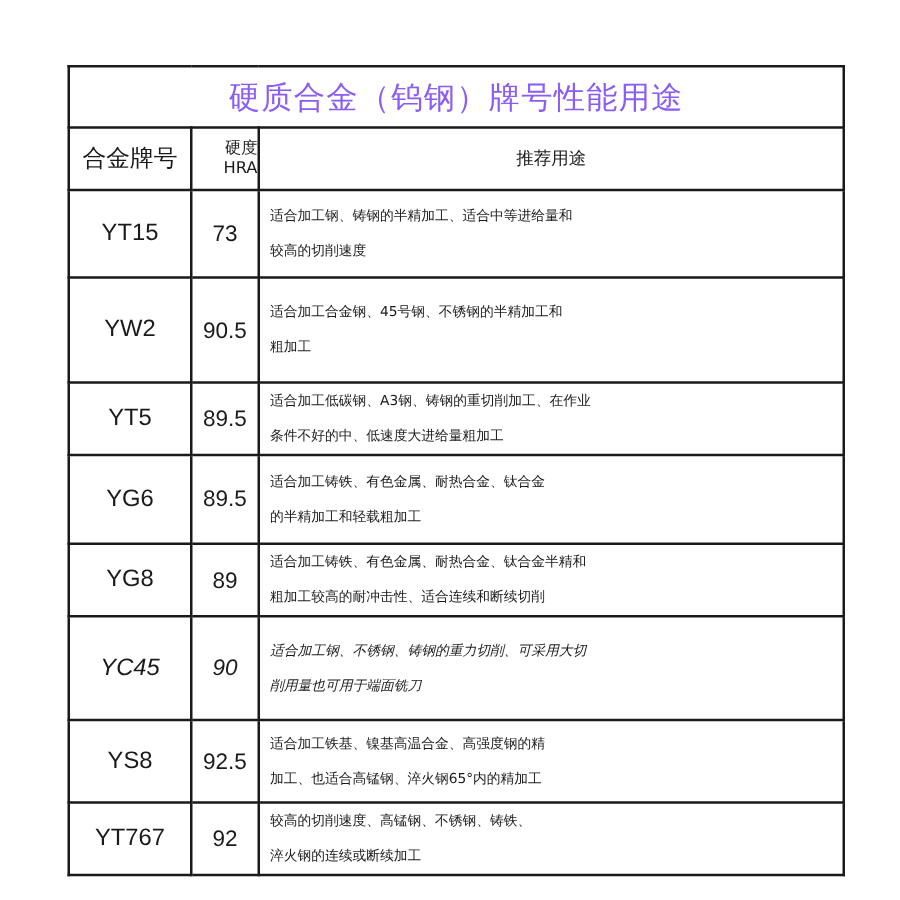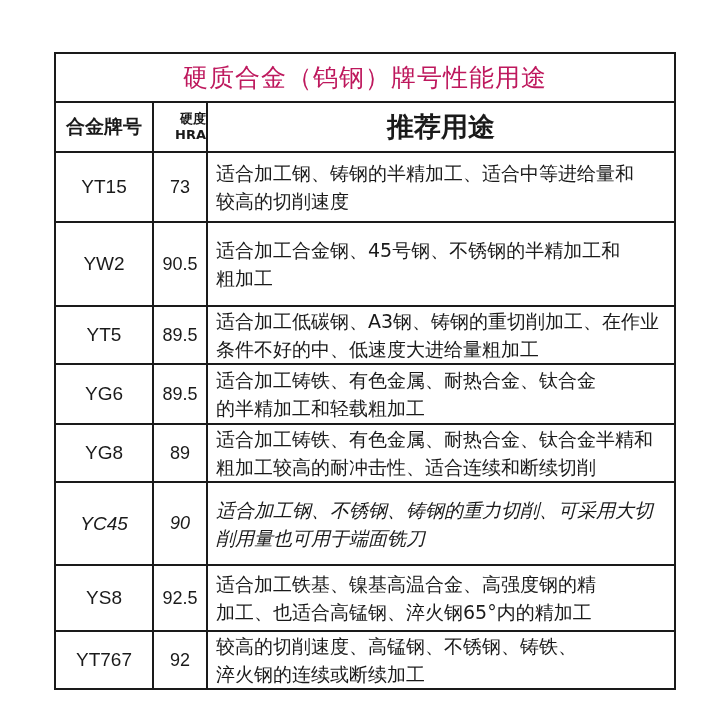--- a/index.html
+++ b/index.html
@@ -27,57 +27,57 @@
     table-layout: fixed;
   }
   td, th {
     border: 2px solid #1a1a1a;
     padding: 0;
     vertical-align: middle;
   }
   .title-cell {
     height: 47px;
     text-align: center;
-    color: #be185d;
+    color: #8b5cf6;
     font-size: 25px;
     font-weight: normal;
     letter-spacing: 1px;
   }
   .hdr-row th {
     height: 48px;
-    font-weight: bold;
+    font-weight: normal;
   }
   .hdr-grade {
     font-size: 19px;
     text-align: center;
   }
   .hdr-hard {
     font-size: 13px;
     line-height: 16px;
     text-align: right;
   }
   .hdr-use {
-    font-size: 27px;
+    font-size: 14px;
     text-align: center;
   }
   .col-grade { width: 98px; }
   .col-hard { width: 54px; }
   .col-use { width: auto; }
   .grade-cell {
     text-align: center;
     font-size: 19px;
     font-family: "Liberation Sans", sans-serif;
   }
   .hard-cell {
     text-align: center;
     font-size: 18px;
     font-family: "Liberation Sans", sans-serif;
   }
   .use-cell {
-    font-size: 19px;
+    font-size: 11px;
     line-height: 28px;
     padding-left: 8px;
     padding-right: 4px;
     text-align: left;
     white-space: nowrap;
   }
   .use-line {
     display: block;
   }
 </style>
@@ -122,21 +122,21 @@
           </td>
         </tr>
         <tr style="height: 52px;">
           <td class="grade-cell">YT5</td>
           <td class="hard-cell">89.5</td>
           <td class="use-cell">
             <span class="use-line">适合加工低碳钢、A3钢、铸钢的重切削加工、在作业</span>
             <span class="use-line">条件不好的中、低速度大进给量粗加工</span>
           </td>
         </tr>
-        <tr style="height: 60px; padding-left: 46px;">
+        <tr style="height: 71px; padding-left: 46px;">
           <td class="grade-cell">YG6</td>
           <td class="hard-cell">89.5</td>
           <td class="use-cell">
             <span class="use-line">适合加工铸铁、有色金属、耐热合金、钛合金</span>
             <span class="use-line">的半精加工和轻载粗加工</span>
           </td>
         </tr>
         <tr style="height: 56px;">
           <td class="grade-cell">YG8</td>
           <td class="hard-cell">89</td>

